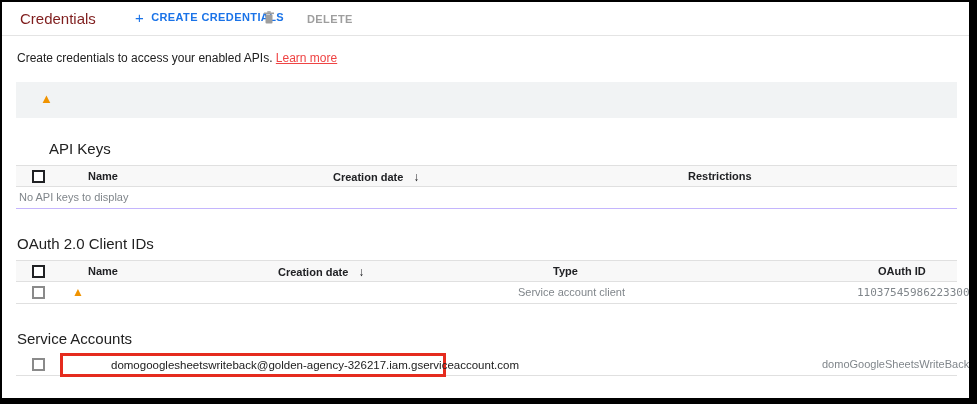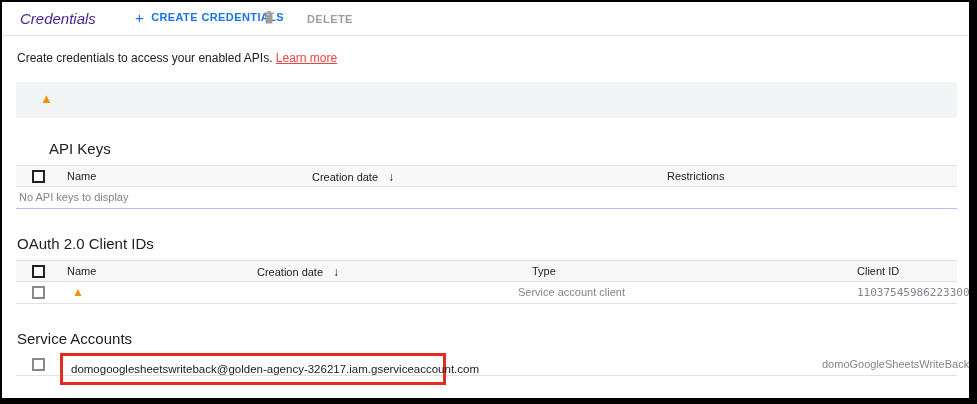--- a/index.html
+++ b/index.html
@@ -14,21 +14,21 @@
     border-top: 2px solid #000;
     border-left: 2px solid #000;
     border-right: 8px solid #000;
     border-bottom: 6px solid #000;
     overflow: hidden;
   }
 
   
   .page-title {
     position: absolute; left: 18px; top: 8px;
-    font-size: 15px; color: #4c1d95; font-style: italic;
+    font-size: 15px; color: #7f1d1d;
   }
   .toolbar-btn {
     position: absolute; top: 9px;
     display: inline-flex; align-items: center; gap: 7px;
     font-size: 11px; font-weight: bold; letter-spacing: .4px;
     background: none; border: none; cursor: pointer;
     font-family: "Liberation Sans", sans-serif;
   }
   .btn-create { left: 133px; color: #1a73e8; }
   .btn-create .plus { font-size: 15px; font-weight: normal; line-height: 11px; }
@@ -82,21 +82,21 @@
     border-bottom: 1px solid #e0e0e0;
   }
   .t-api  { top: 163px; }
   .t-oauth{ top: 258px; }
   .t-sa   { top: 352px; }
 
   .cell {
     position: absolute; top: 4px;
     font-size: 11px; color: #202124; white-space: nowrap;
   }
-  .head-label { font-weight: normal; color: #202124; }
+  .head-label { font-weight: bold; color: #202124; margin-left: 21px; }
   .grey { color: #80868b; }
   .sort-arrow { font-size: 12px; color: #202124; margin-left: 10px; font-weight: bold; }
 
   .cbx {
     position: absolute; left: 16px; top: 4px;
     width: 13px; height: 13px; background: #fff;
     cursor: pointer;
   }
   .cbx-head { border: 2px solid #202124; }
   .cbx-row  { border: 2px solid #8a8a8a; }
@@ -109,24 +109,25 @@
 
   .row-warn-tri {
     position: absolute; left: 56px; top: 4px;
     color: #f09300; font-size: 12px; line-height: 13px;
   }
 
   .mono { font-family: "DejaVu Sans Mono", monospace; font-size: 11px; }
 
   .email-highlight {
     position: absolute; left: 44px; top: -1px;
-    width: 386px; height: 32px;
+    width: 386px; height: 24px;
     border: 3px solid #e52b1e;
     display: flex; align-items: center;
     background: transparent;
+    padding-left: 40px;
   }
   .email-text {
     margin-left: 8px;
     font-size: 11.5px; color: #212121; white-space: nowrap;
   }
 
   .trash-icon { display: inline-block; }
 </style>
 </head>
 <body>
@@ -181,21 +182,21 @@
   <div class="section-heading h-oauth">OAuth 2.0 Client IDs</div>
 
   <div class="tbl t-oauth">
     <div class="tbl-head">
       <span class="cbx cbx-head"></span>
       <span class="cell head-label" style="left:51px">Name</span>
       <span class="cell" style="left:241px">
         <span class="head-label">Creation date</span><span class="sort-arrow">↓</span>
       </span>
       <span class="cell head-label" style="left:516px">Type</span>
-      <span class="cell head-label" style="left:841px">Client ID</span>
+      <span class="cell head-label" style="left:841px">OAuth ID</span>
     </div>
     <div class="tbl-row">
       <span class="cbx cbx-row"></span>
       <span class="row-warn-tri">▲</span>
       <span class="cell grey" style="left:502px">Service account client</span>
       <span class="cell grey mono" style="left:841px">11037545986223300...</span>
     </div>
   </div>
 
   <div class="section-heading h-sa">Service Accounts</div>

